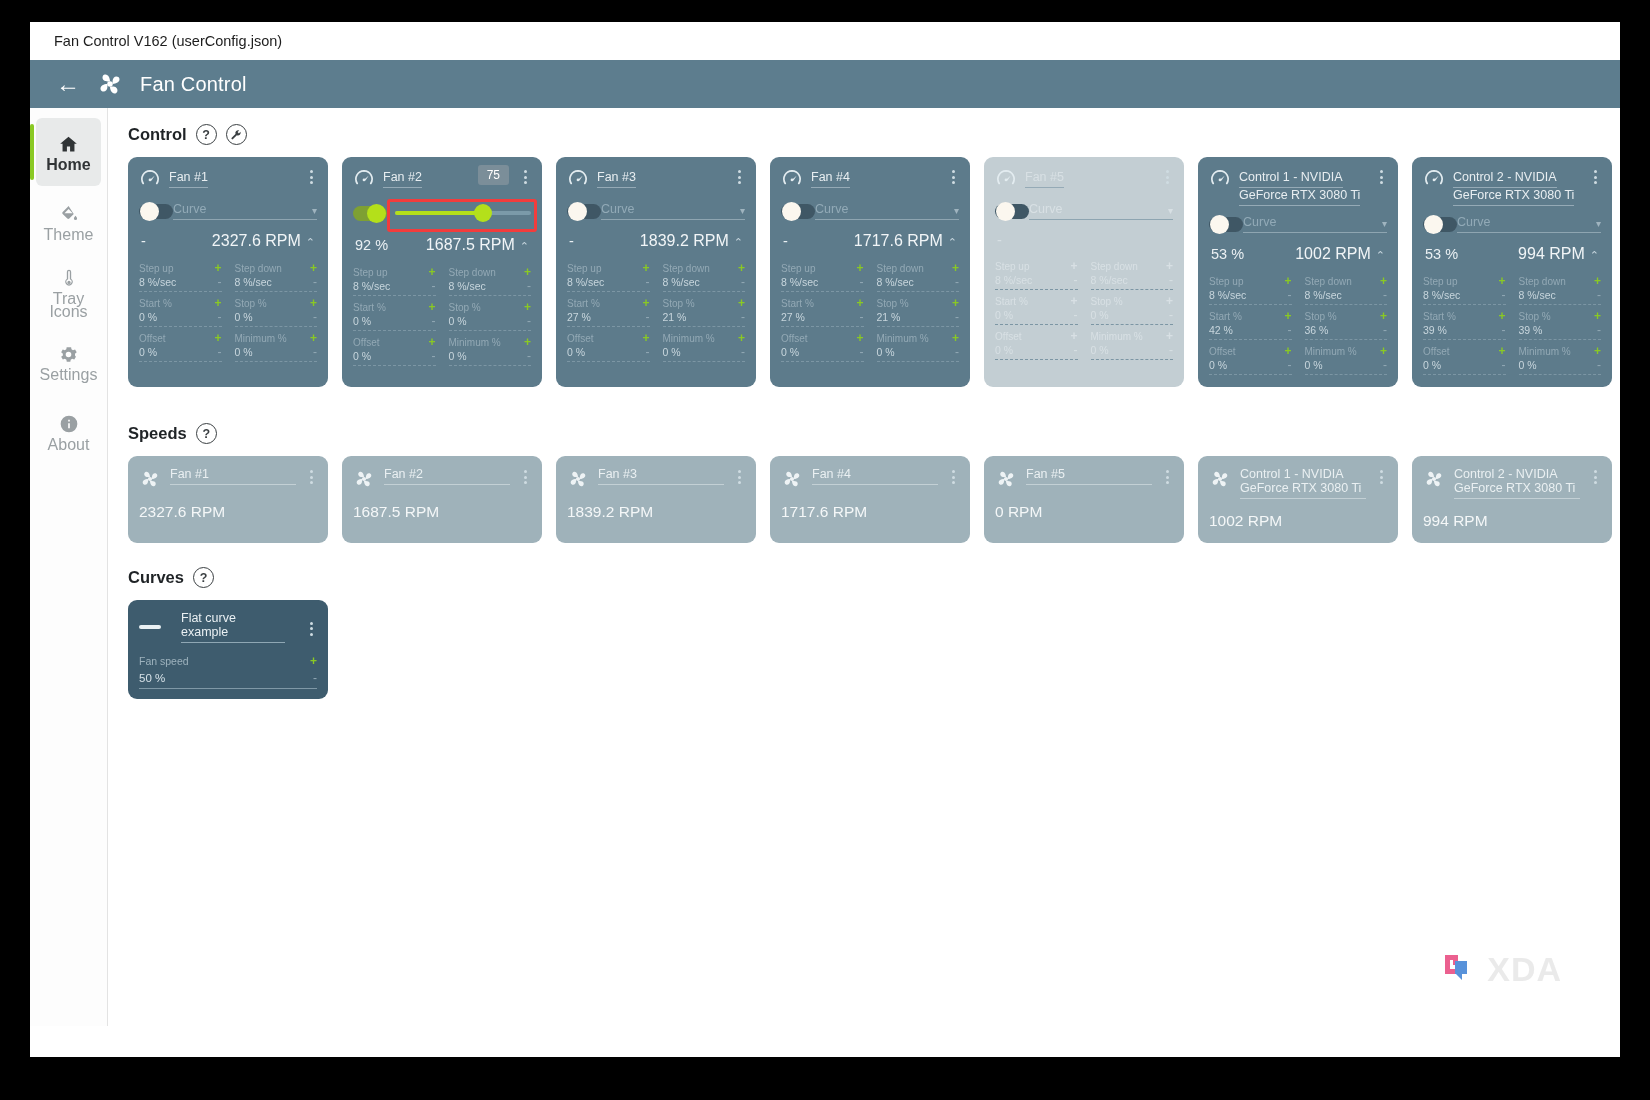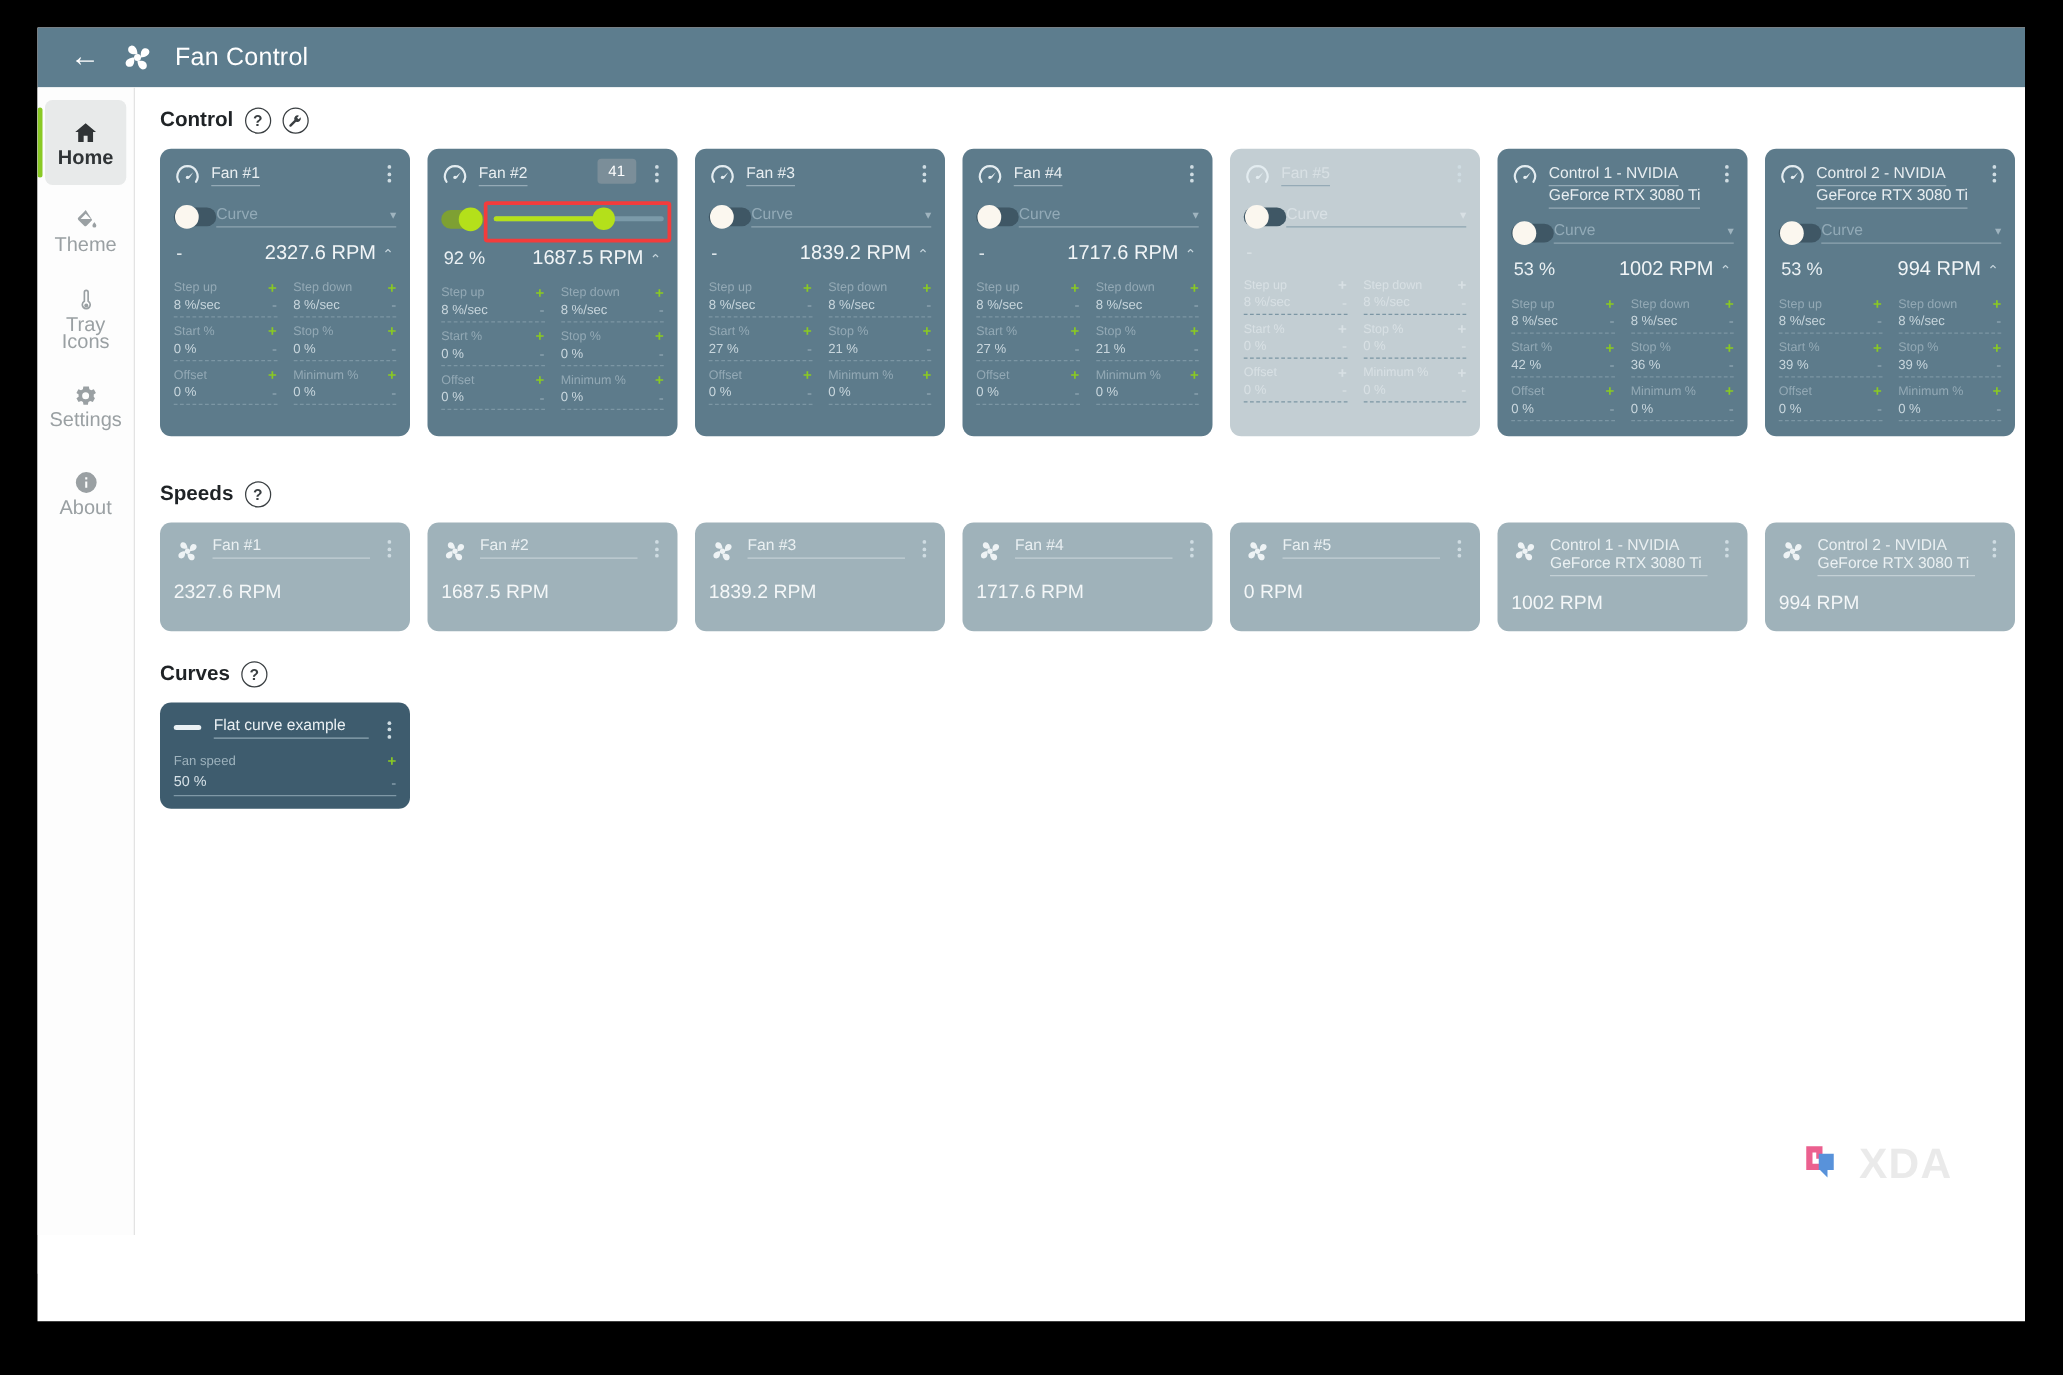--- a/index.html
+++ b/index.html
@@ -191,21 +191,21 @@
     border-bottom: 1px solid #c3d0d5; padding-bottom: 3px;
     line-height: 14px; white-space: pre-line;
   }
   .spdval { font-size: 15.5px; color: #f4f7f8; margin-top: 13px; }
 
   
   .curvecard {
     width: 200px; background: #3e5c6e; border-radius: 9px;
     padding: 11px 11px 10px 11px; color: #e6edf0;
   }
-  .cvtop { display: flex; align-items: center; gap: 10px; }
+  .cvtop { display: flex; align-items: center; gap: 20px; }
   .cvline { width: 22px; height: 4px; background: #eaf1f4; border-radius: 2px; flex: none; }
   .cvname {
     flex: 1; font-size: 12.5px; color: #eaf0f3;
     border-bottom: 1px solid #8fa7b4; padding-bottom: 3px;
   }
   .cvlabel {
     display: flex; align-items: center; justify-content: space-between;
     font-size: 10.5px; color: #9db2bd; margin-top: 11px;
   }
   .cvval {
@@ -222,20 +222,23 @@
   #watermark .wtext {
     font-size: 34px; font-weight: bold; color: #e7e7e7;
     letter-spacing: 1px;
   }
 </style>
 </head>
 <body>
 
 <div id="screen">
 
+  <div id="titlebar">
+    <span>Fan Control V162 (userConfig.json)</span>
+  </div>
 
   <div id="appheader">
     <span class="back">←</span>
     <span class="fanlogo">
       <svg viewBox="0 0 24 24" width="28" height="28">
         <g fill="#ffffff">
           <circle cx="12" cy="12" r="2.4"></circle>
           <path d="M12 9.6C12 6.9 10.4 3.4 7.6 3.9 5.3 4.3 5.0 7.4 6.6 8.8 8.0 10.0 10.2 9.9 12 9.6Z"></path>
           <path d="M14.4 12c2.7 0 6.2-1.6 5.7-4.4-.4-2.3-3.5-2.6-4.9-1-1.2 1.4-1.1 3.6-.8 5.4Z"></path>
           <path d="M12 14.4c0 2.7 1.6 6.2 4.4 5.7 2.3-.4 2.6-3.5 1-4.9-1.4-1.2-3.6-1.1-5.4-.8Z"></path>
@@ -420,21 +423,21 @@
     <path d="M12.3 12.6 17 8.4l-3.3 5.1z" fill="#e3ecf0"></path>
     <circle cx="12" cy="13" r="1.5" fill="#e3ecf0"></circle>
   </svg></span>
       <span class="nameline"><span class="namefield">Fan #2</span></span>
       <span class="kebab">
                 <i></i>
                 <i></i>
                 <i></i>
               </span>
     </div>
-    <div class="tooltip">41</div>
+    <div class="tooltip">75</div>
       <div class="manualrow">
         <span class="mtog">
                 <i></i>
               </span>
         <span class="sliderwrap">
           <span class="strack"></span>
           <span class="sfill" style="width:65%"></span>
           <span class="sthumb" style="left:calc(65% - 9px)"></span>
         </span>
       </div>

